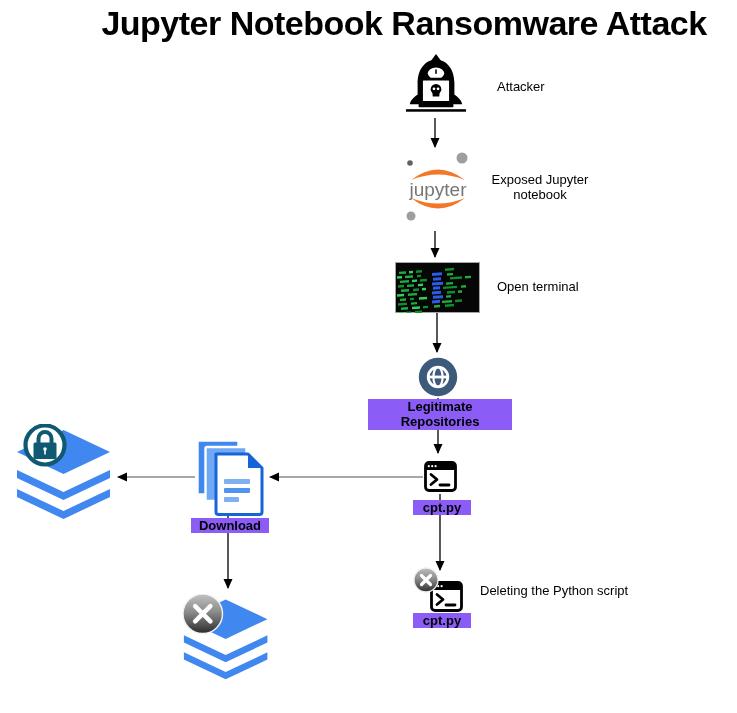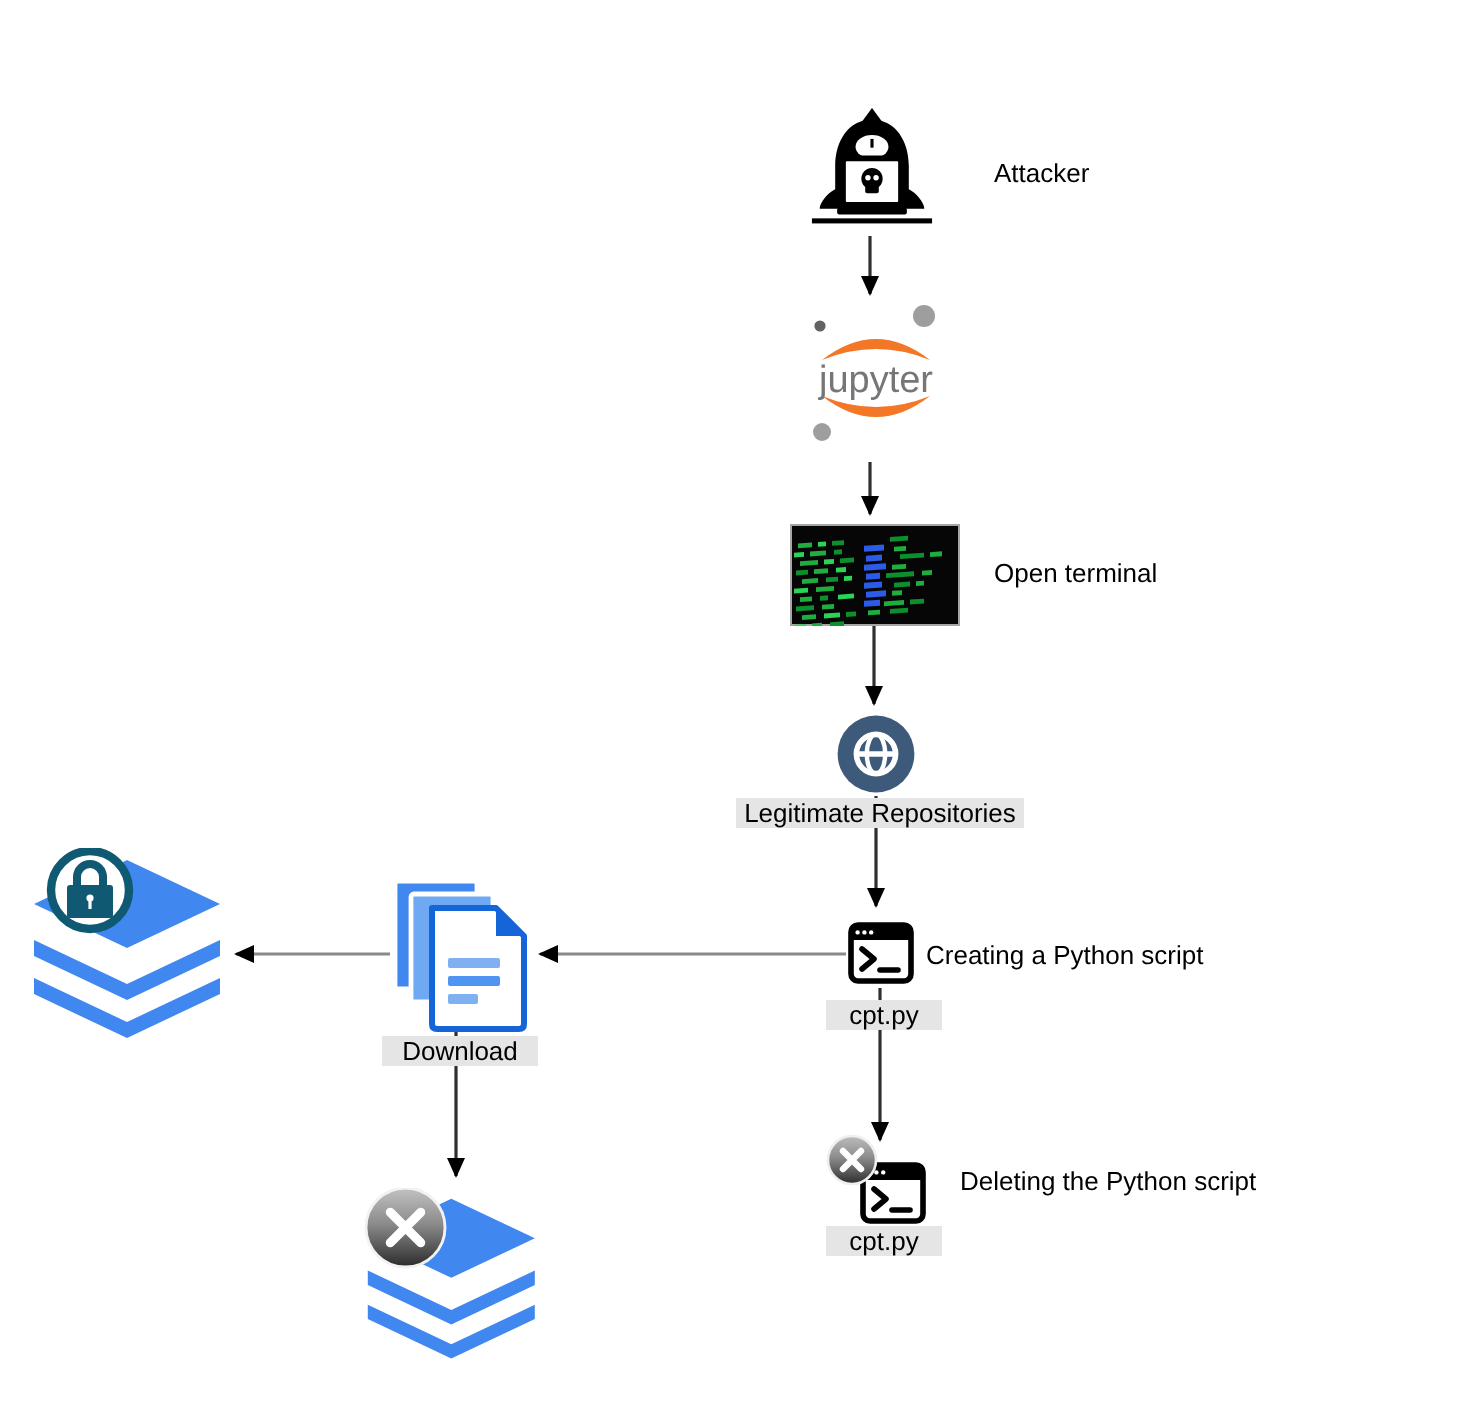--- a/index.html
+++ b/index.html
@@ -2,21 +2,21 @@
 <html style="--layer-blue: #4187F0; --doc-border-blue: #1565D8; --doc-mid-blue: #6FA9F4; --doc-line-blue: #7FB0F2; --doc-line-blue2: #4E94F0; --globe-navy: #3D5A7A; --lock-teal: #0F5A72; --jupyter-orange: #F37726; --jupyter-gray: #767677; --terminal-green: #1FAE3D; --terminal-green2: #2BD455; --terminal-green3: #0D8F2E; --terminal-blue: #2B5BE8; --arrow-dark: #2F2F2F; --arrow-gray: #8A8A8A;"><head>
 <meta charset="utf-8">
 <style>
   html,body{margin:0;padding:0;background:#fff;}
   .canvas{position:relative;width:737px;height:713px;background:#fff;overflow:hidden;
           font-family:"Liberation Sans",sans-serif;color:#000;}
   .title{position:absolute;left:404px;top:4px;transform:translateX(-50%);
          font-size:34px;font-weight:bold;white-space:nowrap;letter-spacing:-0.5px;}
   .lbl{position:absolute;font-size:13px;line-height:1.18;white-space:pre-line;}
   .lbl.center{text-align:center;}
-  .lbl.onLine{background:#e5e5e5;padding:0 2px;}
+  .lbl.onLine{background:#8b5cf6;padding:0 2px;font-weight:bold;}
   .abs{position:absolute;}
   #connectors{position:absolute;left:0;top:0;z-index:0;}
   .icon{z-index:2;}
   .lbl{z-index:3;text-align:right;}
   
   #lbl-attacker{left:497px;top:79px;}
   #lbl-jupyter{left:479px;top:172px;width:122px;}
   #lbl-terminal{left:497px;top:279px;}
   #lbl-repos{left:498px;top:365px;width:200px;}
   #cap-repos{left:368px;top:399px;width:140px;}
@@ -42,20 +42,21 @@
     <path d="M435,118 V147" stroke="var(--arrow-dark)" stroke-width="1.6" fill="none" marker-end="url(#mArrow)"></path>
     <path d="M435,231 V257" stroke="var(--arrow-dark)" stroke-width="1.6" fill="none" marker-end="url(#mArrow)"></path>
     <path d="M437,313 V352" stroke="var(--arrow-dark)" stroke-width="1.6" fill="none" marker-end="url(#mArrow)"></path>
     <path d="M438,398 V453" stroke="var(--arrow-dark)" stroke-width="1.6" fill="none" marker-end="url(#mArrow)"></path>
     <path d="M440,494 V570" stroke="var(--arrow-dark)" stroke-width="1.6" fill="none" marker-end="url(#mArrow)"></path>
     <path d="M423,477 H270" stroke="var(--arrow-gray)" stroke-width="1.6" fill="none" marker-end="url(#mArrow)"></path>
     <path d="M195,477 H118" stroke="var(--arrow-gray)" stroke-width="1.6" fill="none" marker-end="url(#mArrow)"></path>
     <path d="M228,516 V588" stroke="var(--arrow-dark)" stroke-width="1.6" fill="none" marker-end="url(#mArrow)"></path>
   </svg>
 
+  <div class="title">Jupyter Notebook Ransomware Attack</div>
 
   <svg class="abs icon" style="left:405px;top:53px;" width="62" height="62" viewBox="0 0 64 62">
     <path d="M32,6 C20,6 13,17 13,30 L13,42 C9,44 5,49 5,52 L59,52 C59,49 55,44 51,42 L51,30 C51,17 44,6 32,6 Z" fill="#000"></path>
     <polygon points="32,0 21,15 43,15" fill="#000"></polygon>
     <ellipse cx="32" cy="20" rx="8.5" ry="6" fill="#fff"></ellipse>
     <rect x="31.2" y="16" width="1.6" height="4.5" fill="#000"></rect>
     <rect x="17" y="26" width="30" height="24" rx="2" fill="#fff" stroke="#000" stroke-width="3"></rect>
     <circle cx="32" cy="36.5" r="5.5" fill="#000"></circle>
     <rect x="28.5" y="39.5" width="7" height="4.5" rx="1" fill="#000"></rect>
     <circle cx="29.9" cy="36" r="1.4" fill="#fff"></circle>
@@ -66,20 +67,22 @@
   <div class="lbl" id="lbl-attacker">Attacker</div>
 
   <svg class="abs icon" style="left:398px;top:150px;" width="80" height="78" viewBox="0 0 80 78">
     <circle cx="64" cy="8" r="5.5" fill="#9E9E9E"></circle>
     <circle cx="12" cy="13" r="2.8" fill="#616262"></circle>
     <circle cx="13" cy="66" r="4.5" fill="#9E9E9E"></circle>
     <path d="M13,30 Q40,9 67,30 Q40,19 13,30 Z" fill="var(--jupyter-orange)"></path>
     <path d="M13,48 Q40,69 67,48 Q40,59 13,48 Z" fill="var(--jupyter-orange)"></path>
     <text x="40" y="46" text-anchor="middle" font-size="19" fill="var(--jupyter-gray)" font-family="Liberation Sans, sans-serif">jupyter</text>
   </svg>
+  <div class="lbl center" id="lbl-jupyter">Exposed Jupyter
+notebook</div>
 
   <svg class="abs icon" style="left:395px;top:262px;" width="85" height="51" viewBox="0 0 85 51">
     <rect x="0.5" y="0.5" width="84" height="50" fill="#060606" stroke="#A5A5A5" stroke-width="1"></rect>
     <g transform="skewY(-4) translate(0,4)">
       <rect x="4" y="6" width="7" height="2.4" fill="var(--terminal-green)"></rect>
         <rect x="14" y="6" width="4" height="2.4" fill="var(--terminal-green2)"></rect>
         <rect x="21" y="6" width="6" height="2.4" fill="var(--terminal-green3)"></rect>
         <rect x="50" y="6" width="9" height="2.4" fill="var(--terminal-green3)"></rect>
       <rect x="2" y="10.5" width="5" height="2.4" fill="var(--terminal-green2)"></rect>
         <rect x="10" y="10.5" width="8" height="2.4" fill="var(--terminal-green)"></rect>
@@ -140,21 +143,20 @@
 
   <svg class="abs icon" style="left:424px;top:461px;" width="33" height="31" viewBox="0 0 33 31">
     <rect x="1.5" y="1.5" width="30" height="28" rx="3.5" fill="#fff" stroke="#000" stroke-width="2.8"></rect>
     <path d="M1.5,9 V5 Q1.5,1.5 5,1.5 H28 Q31.5,1.5 31.5,5 V9 Z" fill="#000"></path>
     <circle cx="4.8" cy="5.2" r="1.1" fill="#fff"></circle>
       <circle cx="8.2" cy="5.2" r="1.1" fill="#fff"></circle>
       <circle cx="11.6" cy="5.2" r="1.1" fill="#fff"></circle>
     <path d="M7,13.5 L13,18.5 L7,23.5" fill="none" stroke="#000" stroke-width="2.8" stroke-linecap="round" stroke-linejoin="round"></path>
     <line x1="16" y1="24" x2="25" y2="24" stroke="#000" stroke-width="2.8" stroke-linecap="round"></line>
   </svg>
-  <div class="lbl" id="lbl-create">Creating a Python script</div>
   <div class="lbl center onLine" id="cap-create">cpt.py</div>
 
   <svg class="abs icon" style="left:412px;top:566px;" width="52" height="47" viewBox="0 0 52 47">
     <defs>
       <linearGradient id="gx1" x1="0" y1="0" x2="0" y2="1">
         <stop offset="0" stop-color="#BDBDBD"></stop>
           <stop offset="0.45" stop-color="#8C8C8C"></stop>
           <stop offset="1" stop-color="#2D2D2D"></stop>
       </linearGradient>
     </defs>

